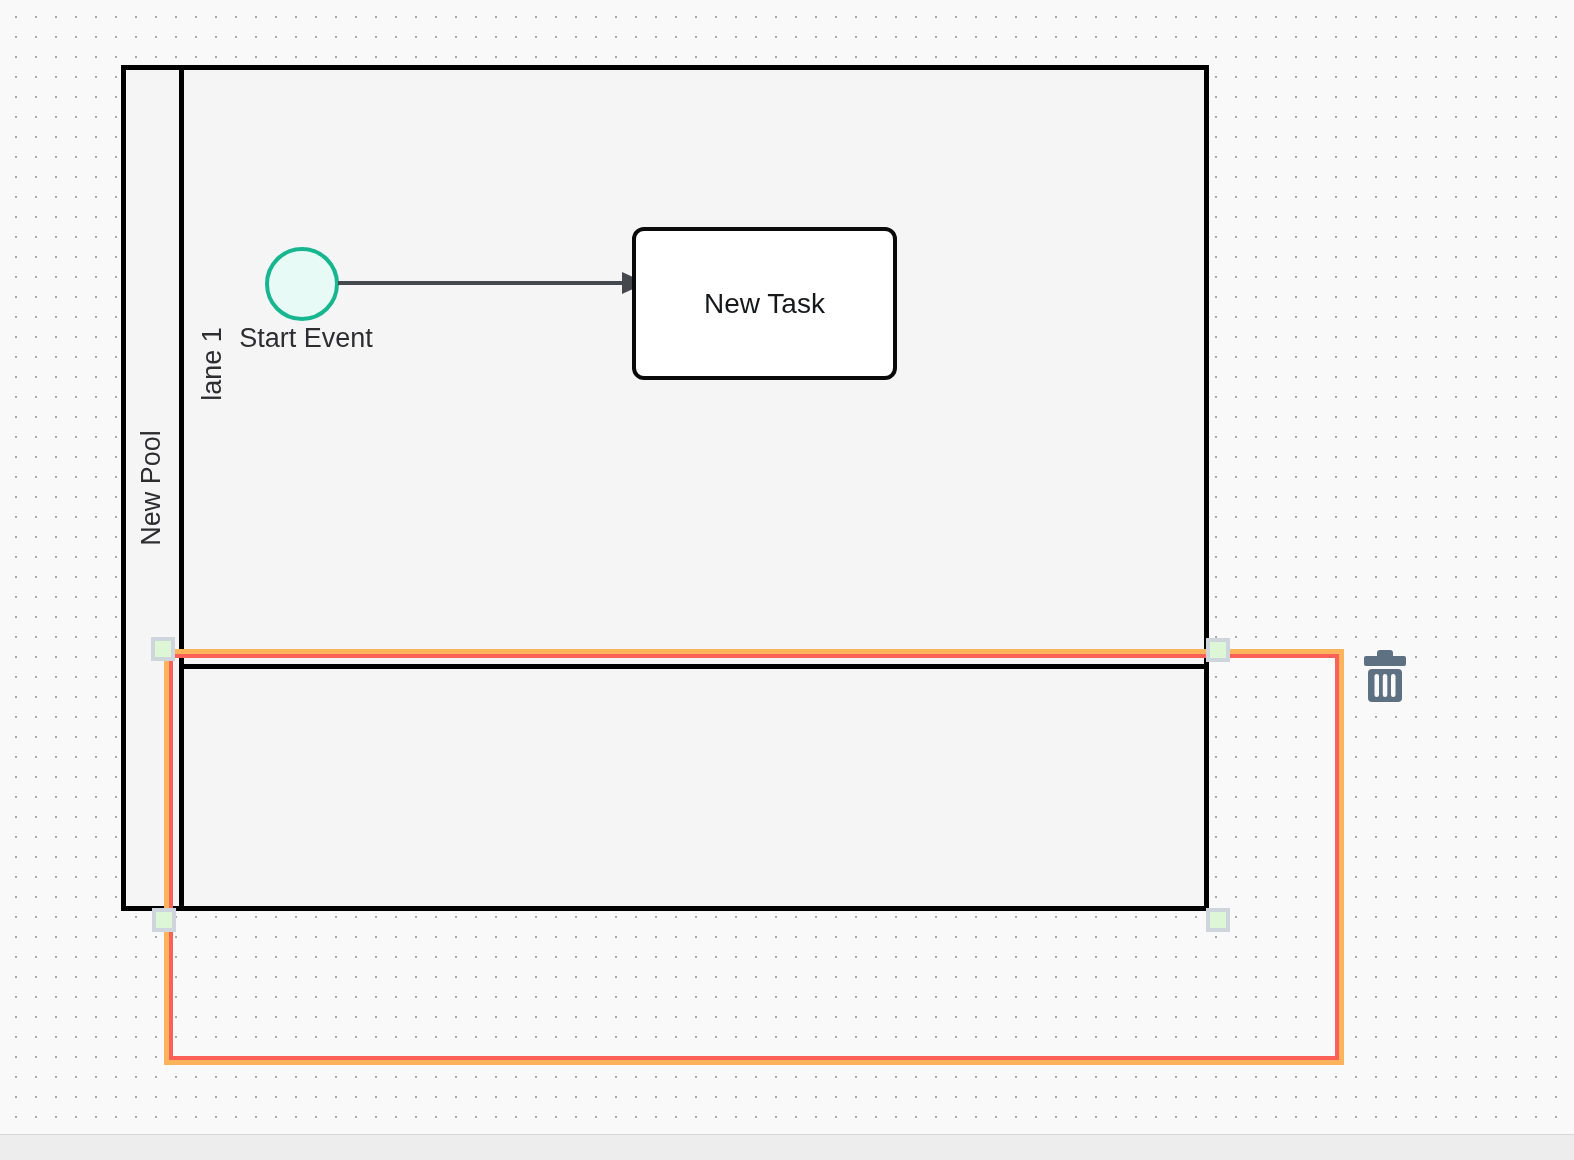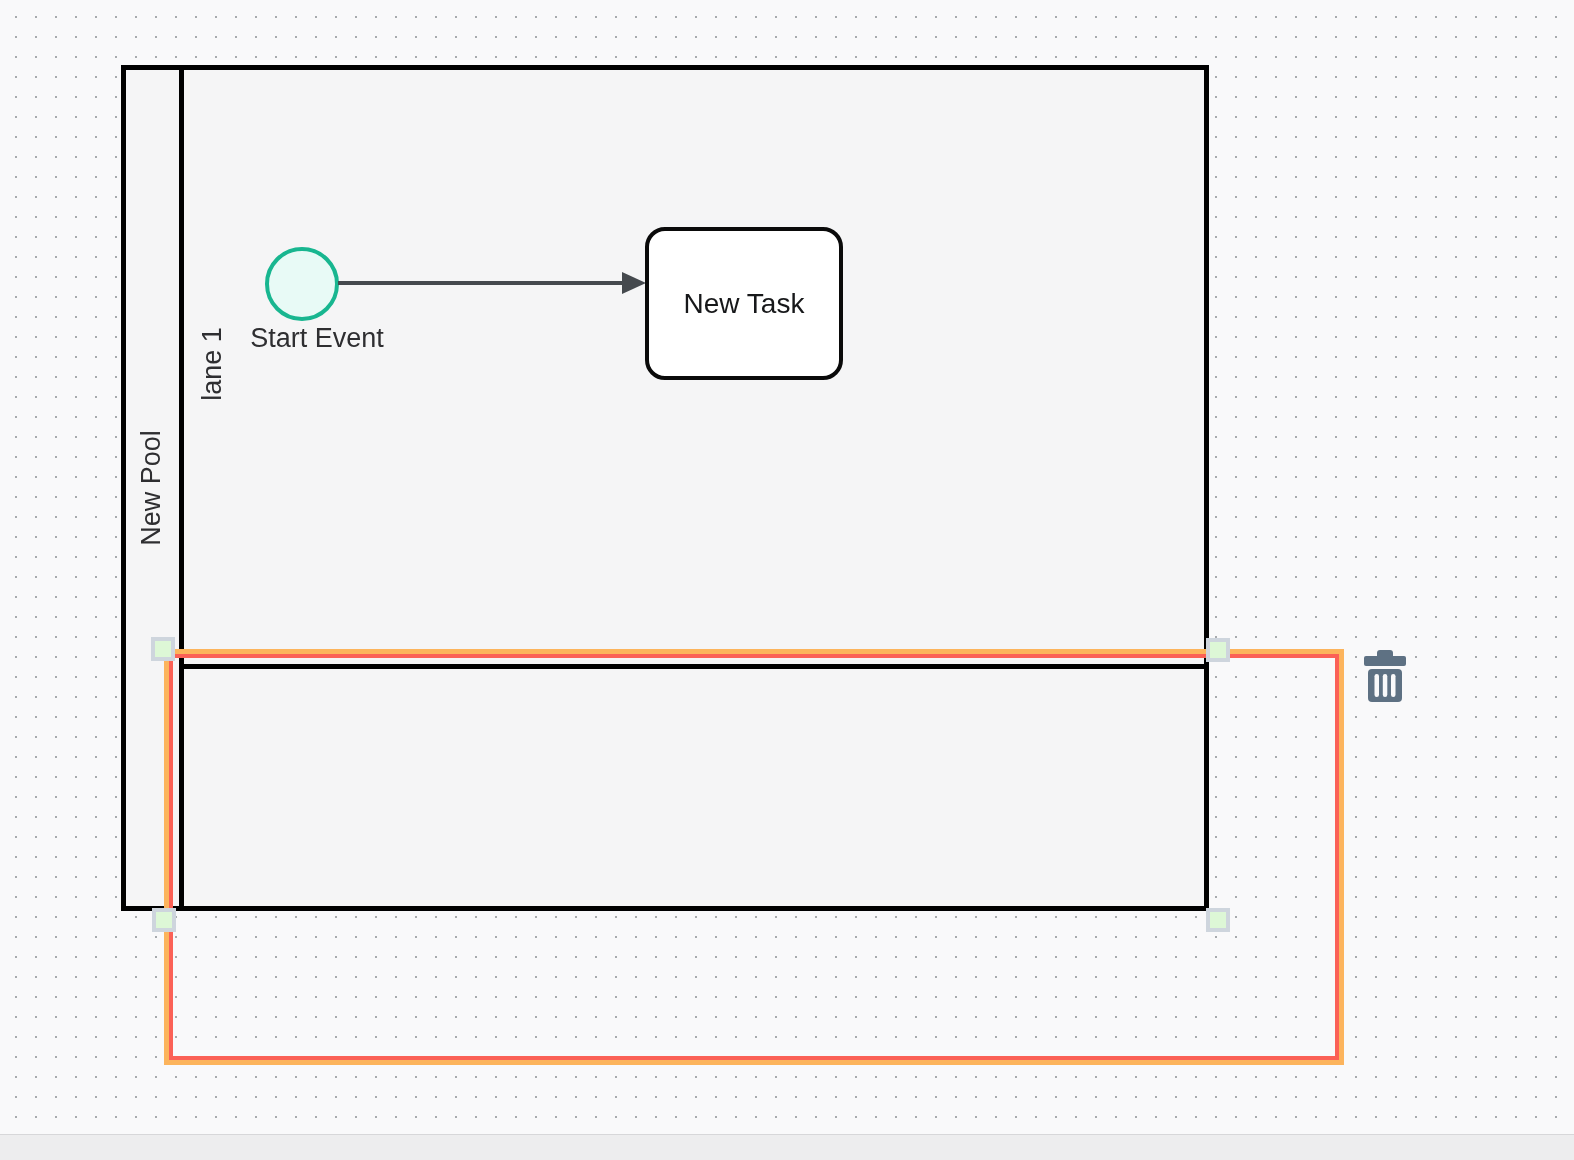--- a/index.html
+++ b/index.html
@@ -35,33 +35,33 @@
   .lane-label { left: 152px; top: 349px; width: 120px; }
 
   
   .start-event {
     left: 265px; top: 247px; width: 74px; height: 74px;
     border: 4px solid #18b690;
     border-radius: 50%;
     background: #e8faf6;
   }
   .start-event-label {
-    left: 237px; top: 323px; width: 160px;
+    left: 226px; top: 323px; width: 160px;
     text-align: center; font-size: 27px;
   }
 
   
   .flow { left: 338px; top: 269px; }
 
   
   .task {
-    left: 645px; top: 227px; width: 198px; height: 153px;
+    left: 632px; top: 227px; width: 265px; height: 153px;
     background: #ffffff;
     border: 4px solid #0a0a0a;
-    border-radius: 20px;
+    border-radius: 12px;
     display: flex; align-items: center; justify-content: center;
     font-size: 28px; color: #17181a;
   }
 
   
   .selection-rect {
     left: 164px; top: 649px; width: 1180px; height: 416px;
     border: 5px solid #fcb45c;
   }
   .selection-rect-inner {

